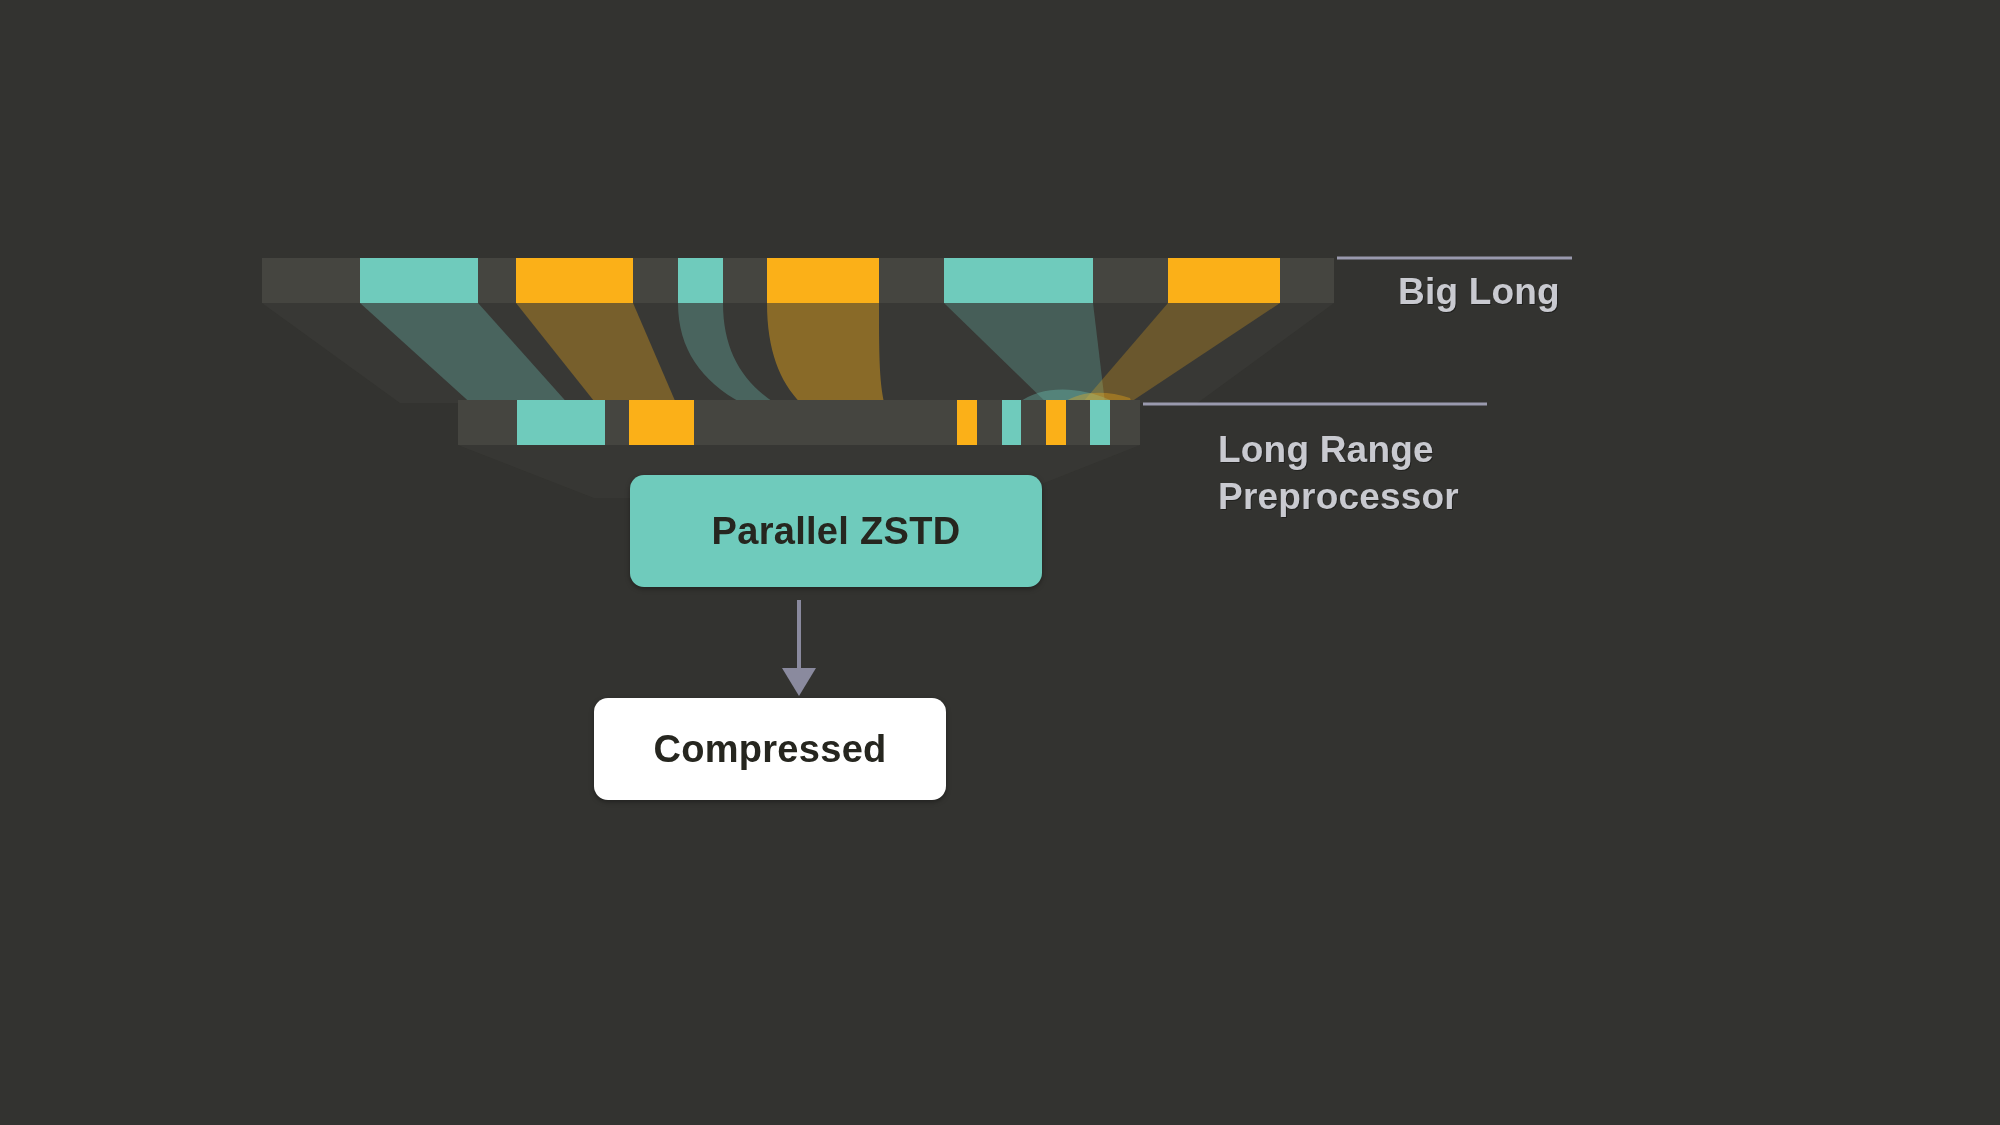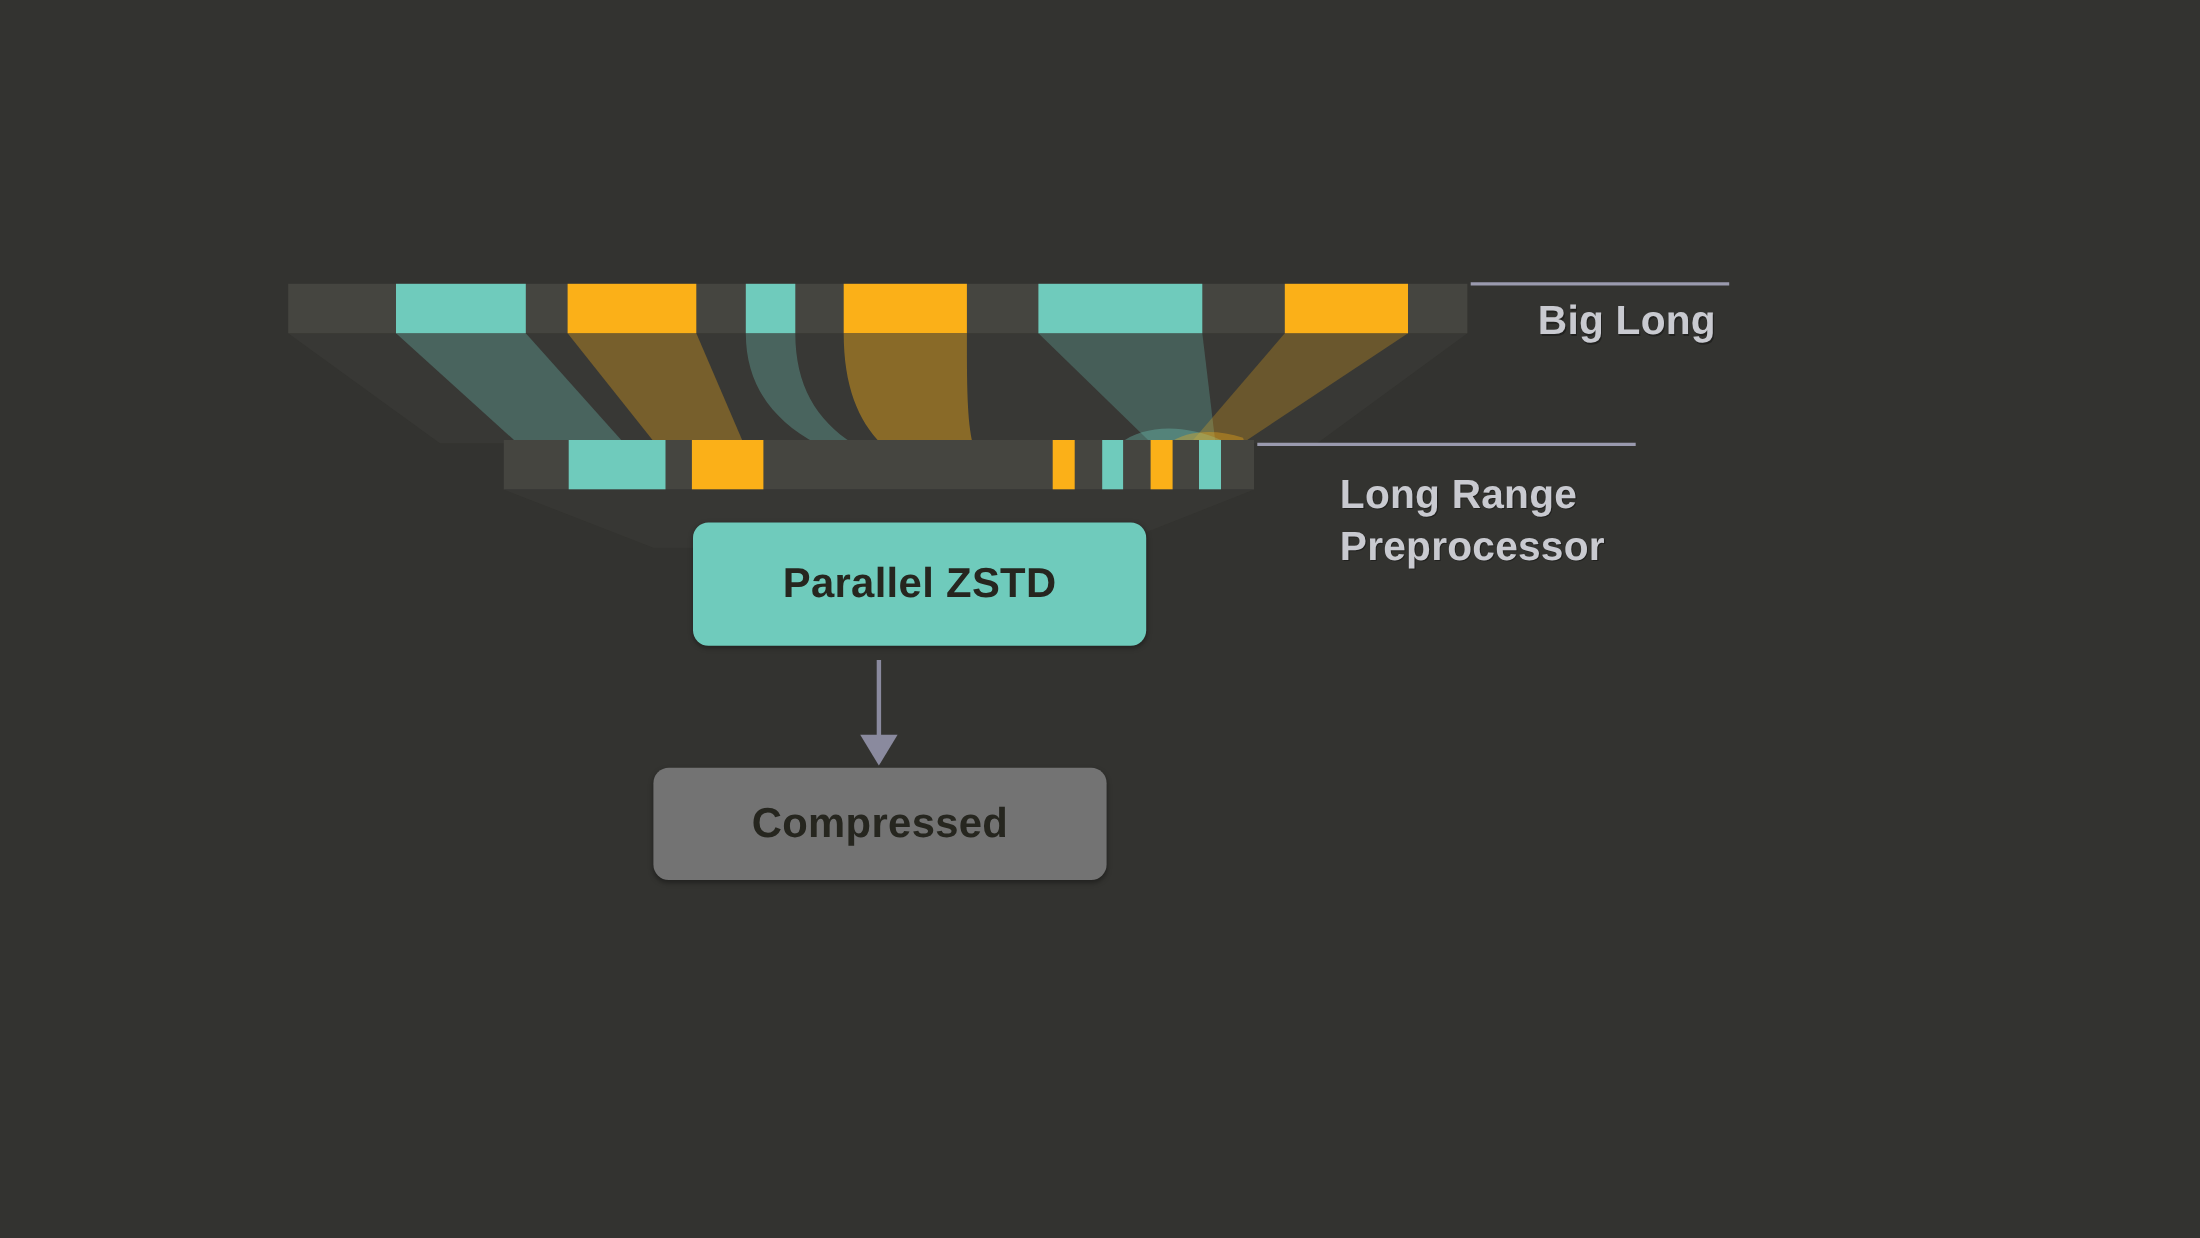--- a/index.html
+++ b/index.html
@@ -49,22 +49,22 @@
     letter-spacing: 0.3px;
   }
   #node-zstd {
     left: 594px; top: 475px;
     width: 412px; height: 112px;
     background: #6fcbbc;
     margin-left: 36px;
   }
   #node-compressed {
     left: 594px; top: 698px;
-    width: 412px; height: 102px;
-    background: #737373;
+    width: 352px; height: 102px;
+    background: #ffffff;
   }
 </style>
 </head>
 <body>
 
 <div id="stage">
 
   <svg id="diagram-svg" viewBox="0 0 2000 1125" xmlns="http://www.w3.org/2000/svg">
     <defs>
       <clipPath id="clipFlow">

